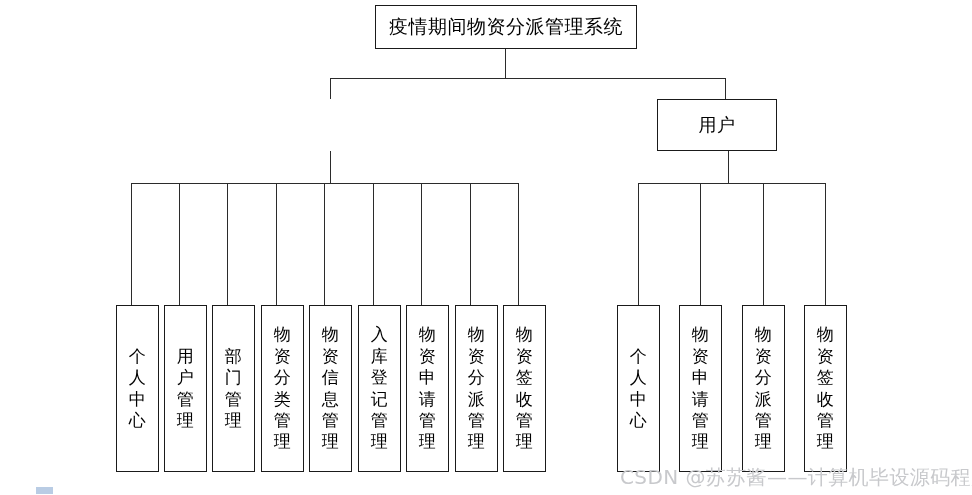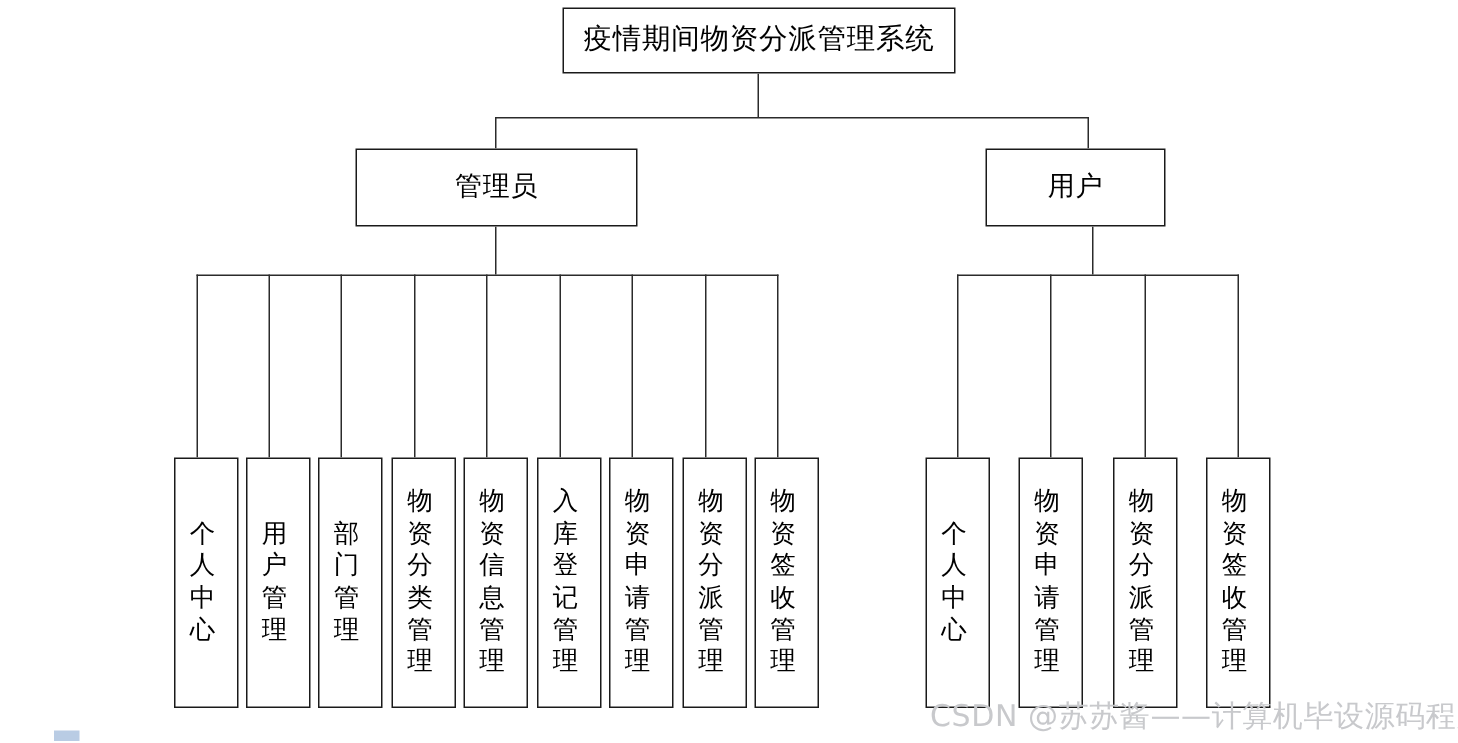--- a/index.html
+++ b/index.html
@@ -26,21 +26,21 @@
     border: 1.4px solid #1a1a1a;
     background: #ffffff;
     display: flex;
     align-items: center;
     justify-content: center;
     color: #000000;
     z-index: 3;
   }
   .node-label {
     display: block;
-    text-align: left;
+    text-align: center;
     line-height: 1.12;
     white-space: pre-line;
     letter-spacing: 0.5px;
   }
   .node.root {
     left: 375px;
     top: 5px;
     width: 262px;
     height: 44px;
     border-width: 1.6px;
@@ -119,23 +119,20 @@
 
   <div class="node root">
     <span class="node-label">疫情期间物资分派管理系统</span>
   </div>
 
   <div class="ln v" style="left:505px; top:49px; height:29px;"></div>
   <div class="ln h" style="left:330px; top:78px; width:396px;"></div>
   <div class="ln v" style="left:330px; top:78px; height:21px;"></div>
   <div class="ln v" style="left:725px; top:78px; height:21px;"></div>
 
-  <div class="node level2 admin-node">
-    <span class="node-label">管理员</span>
-  </div>
   <div class="node level2 user-node">
     <span class="node-label">用户</span>
   </div>
 
   <div class="ln v" style="left:330px; top:151px; height:32px;"></div>
   <div class="ln h" style="left:131px; top:183px; width:388px;"></div>
 
   <div class="ln v" style="left:728px; top:151px; height:32px;"></div>
   <div class="ln h" style="left:638px; top:183px; width:188px;"></div>
 

